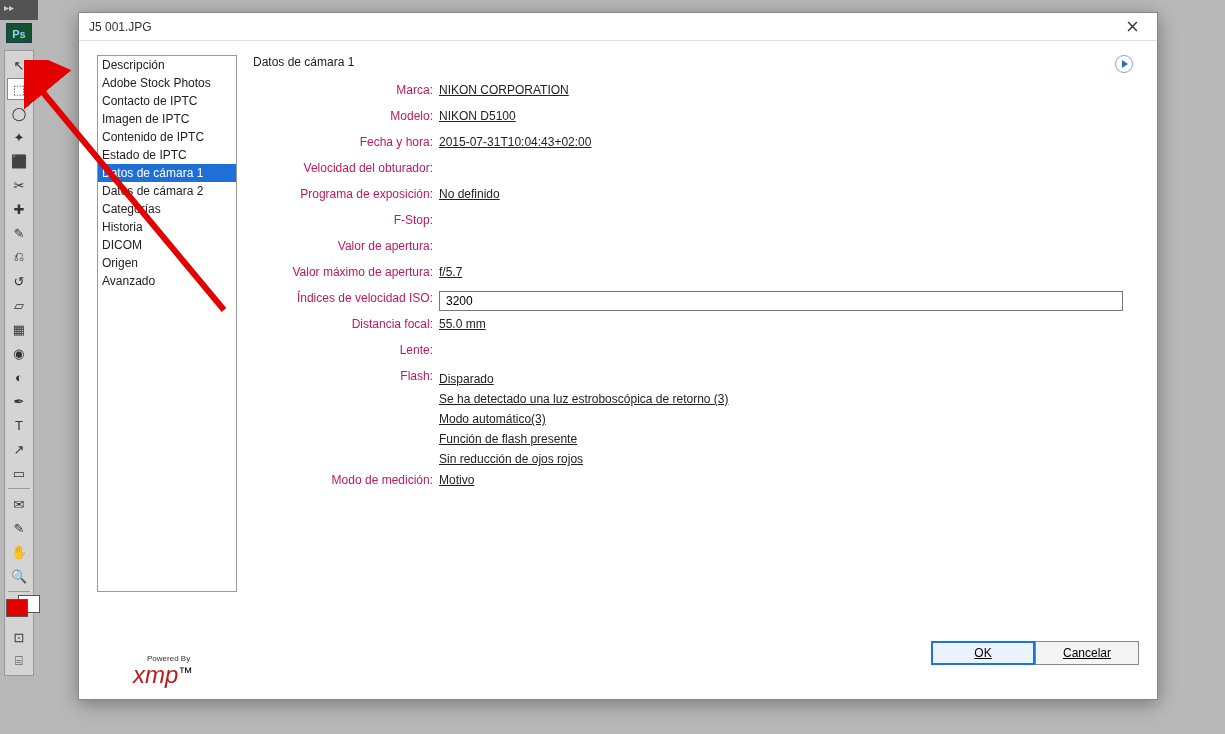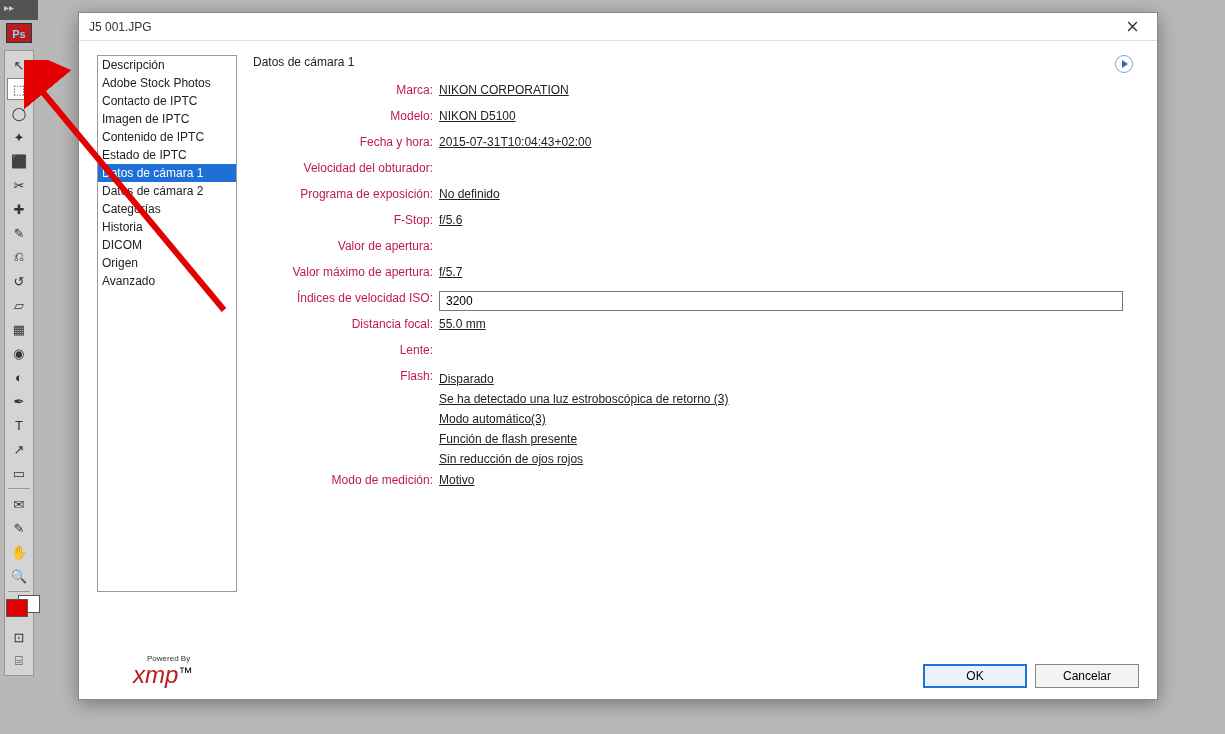--- a/index.html
+++ b/index.html
@@ -1,20 +1,20 @@
 <!DOCTYPE html>
 <html><head>
 <meta charset="utf-8">
 <style>
 * { box-sizing: border-box; margin: 0; padding: 0; font-family: "Lucida Grande", "Segoe UI", Tahoma, sans-serif; }
 body { background: #b8b8b8; width: 1225px; height: 734px; position: relative; overflow: hidden; }
 
 
 .ps-header { position: absolute; top: 0; left: 0; width: 38px; height: 20px; background: #535353; color: #ccc; font-size: 10px; padding: 2px 0 0 4px; }
-.ps-logo { position: absolute; top: 23px; left: 6px; width: 26px; height: 20px; background: #b91c1c; color: #8dd4fc; font-size: 11px; font-weight: bold; text-align: center; line-height: 20px; border: 1px solid #1a3a5c; }
+.ps-logo { position: absolute; top: 23px; left: 6px; width: 26px; height: 20px; background: #14532d; color: #8dd4fc; font-size: 11px; font-weight: bold; text-align: center; line-height: 20px; border: 1px solid #1a3a5c; }
 .toolbar { position: absolute; top: 50px; left: 4px; width: 30px; background: #d4d4d4; border: 1px solid #999; display: flex; flex-direction: column; align-items: center; padding: 2px 0; }
 .tool { width: 24px; height: 22px; margin: 1px 0; display: flex; align-items: center; justify-content: center; font-size: 13px; color: #333; cursor: pointer; }
 .tool.selected { background: #fff; border: 1px solid #888; }
 .tool-sep { width: 22px; height: 1px; background: #999; margin: 3px 0; }
 .color-swatch { width: 22px; height: 18px; margin: 2px 0; }
 .color-fg { background: #e00000; border: 1px solid #555; position: relative; z-index: 2; }
 .color-bg { background: #fff; border: 1px solid #555; margin-top: -8px; margin-left: 6px; }
 
 
 .dialog { position: absolute; top: 12px; left: 78px; width: 1080px; height: 688px; background: #fff; border: 1px solid #888; box-shadow: 0 4px 18px rgba(0,0,0,0.35); }
@@ -38,21 +38,21 @@
 .row { display: flex; align-items: flex-start; min-height: 22px; margin-bottom: 4px; }
 .label { width: 186px; text-align: right; padding-right: 6px; color: #be185d; }
 .value { flex: 1; color: #222; text-decoration: underline; }
 .value .sub { display: block; line-height: 20px; }
 .iso-input { width: 684px; height: 20px; border: 1px solid #777; padding: 1px 6px; font-size: 12px; background: #fff; }
 
 .footer { position: absolute; bottom: 10px; left: 0; right: 0; padding: 0 18px; display: flex; align-items: flex-end; }
 .xmp-logo { flex: 1; padding-left: 36px; }
 .xmp-logo .pb { font-size: 8px; color: #333; font-weight: normal; display: block; margin-bottom: -2px; margin-left: 14px; }
 .xmp-logo .xmp { font-size: 24px; font-weight: normal; font-style: italic; color: #b91c1c; }
-.buttons { display: flex; gap: 8px; margin-bottom: 1px; }
+.buttons { display: flex; margin-bottom: 24px; text-decoration: underline; }
 .btn { min-width: 104px; height: 24px; border: 1px solid #888; background: #f4f4f4; font-size: 12px; cursor: pointer; }
 .btn.primary { border: 2px solid #1b74d6; background: #eaf3fc; }
 
 
 .arrow { position: absolute; top: 60px; left: 24px; pointer-events: none; z-index: 50; }
 </style>
 </head>
 <body>
 
 <div class="ps-header">▸▸</div>
@@ -137,21 +137,20 @@
         <div class="row">
             <div class="label">Velocidad del obturador:</div>
             <div class="value"></div>
           </div>
         <div class="row">
             <div class="label">Programa de exposición:</div>
             <div class="value">No definido</div>
           </div>
         <div class="row">
             <div class="label">F-Stop:</div>
-            <div class="value">f/5.6</div>
           </div>
         <div class="row">
             <div class="label">Valor de apertura:</div>
             <div class="value"></div>
           </div>
         <div class="row">
             <div class="label">Valor máximo de apertura:</div>
             <div class="value">f/5.7</div>
           </div>
         <div class="row">

